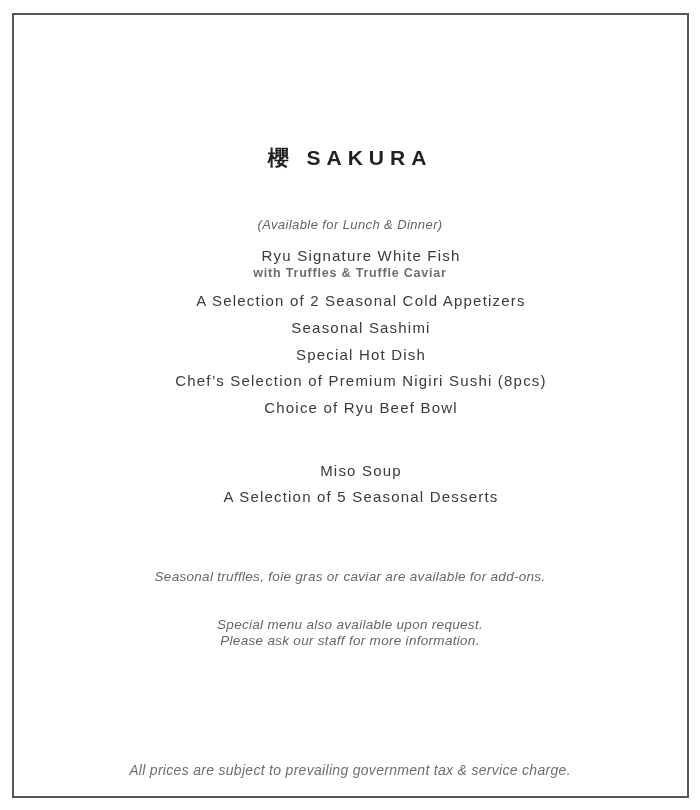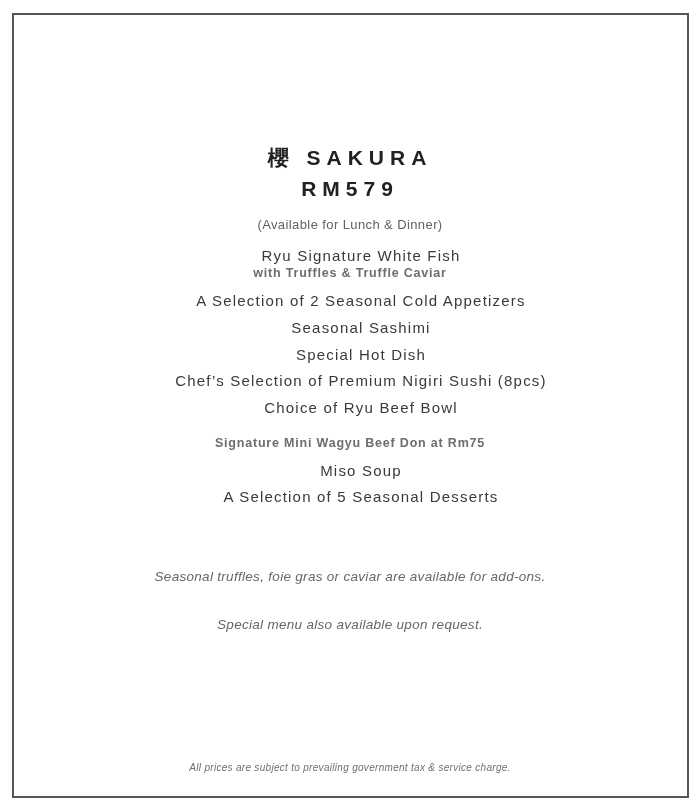--- a/index.html
+++ b/index.html
@@ -33,20 +33,21 @@
       white-space: nowrap;
     }
     .title {
       font-size: 21px;
       font-weight: bold;
       letter-spacing: 6px;
       color: #232021;
     }
     .availability {
       font-size: 13px;
+      font-style: italic;
       letter-spacing: 0.4px;
       color: #636363;
     }
     .item {
       font-size: 15px;
       letter-spacing: 1.2px;
       color: #3a3a3a;
       margin-left: 11px;
     }
     .sub {
@@ -55,53 +56,52 @@
       color: #6d6d6d;
       font-weight: bold;
     }
     .note {
       font-size: 13.5px;
       font-style: italic;
       letter-spacing: 0.3px;
       color: #666666;
     }
     .disclaimer {
-      font-size: 10px;
+      font-size: 14px;
       font-style: italic;
       letter-spacing: 0.3px;
       color: #6e6e6e;
     }
   </style>
 </head>
 <body>
 
 <div class="page">
   <div class="frame"></div>
 
   <div class="line title" style="top:147px">櫻 SAKURA</div>
-  <div class="line title" style="top:178px">RM579</div>
 
   <div class="line availability" style="top:218px">(Available for Lunch &amp; Dinner)</div>
 
   <div class="line item" style="top:248px">Ryu Signature White Fish</div>
   <div class="line sub" style="top:267px">with Truffles &amp; Truffle Caviar</div>
 
   <div class="line item" style="top:293px">A Selection of 2 Seasonal Cold Appetizers</div>
 
   <div class="line item" style="top:320px">Seasonal Sashimi</div>
 
   <div class="line item" style="top:347px">Special Hot Dish</div>
 
   <div class="line item" style="top:373px">Chef’s Selection of Premium Nigiri Sushi (8pcs)</div>
 
   <div class="line item" style="top:400px">Choice of Ryu Beef Bowl</div>
-  <div class="line sub" style="top:437px">Signature Mini Wagyu Beef Don at Rm75</div>
 
   <div class="line item" style="top:463px">Miso Soup</div>
 
   <div class="line item" style="top:489px">A Selection of 5 Seasonal Desserts</div>
 
   <div class="line note" style="top:570px">Seasonal truffles, foie gras or caviar are available for add-ons.</div>
 
   <div class="line note" style="top:618px">Special menu also available upon request.</div>
+  <div class="line note" style="top:634px">Please ask our staff for more information.</div>
 
   <div class="line disclaimer" style="top:763px">All prices are subject to prevailing government tax &amp; service charge.</div>
 </div>
 
 </body></html>

